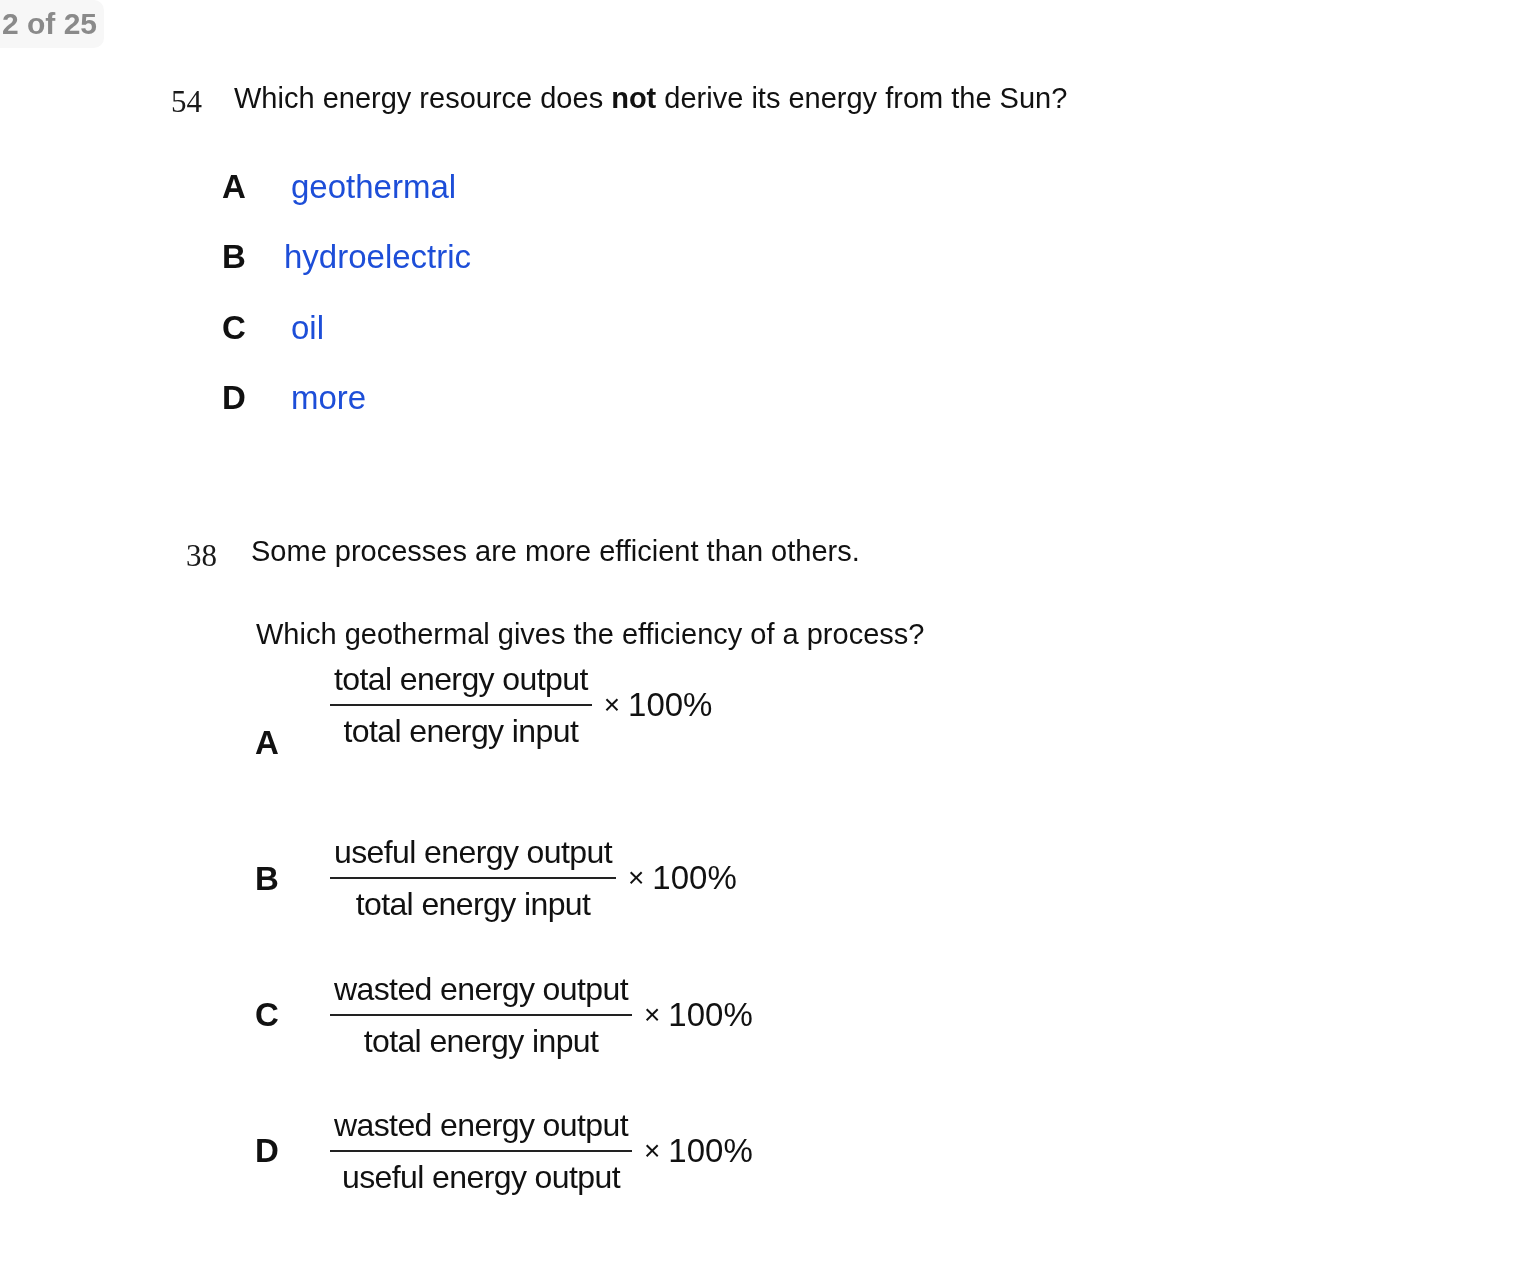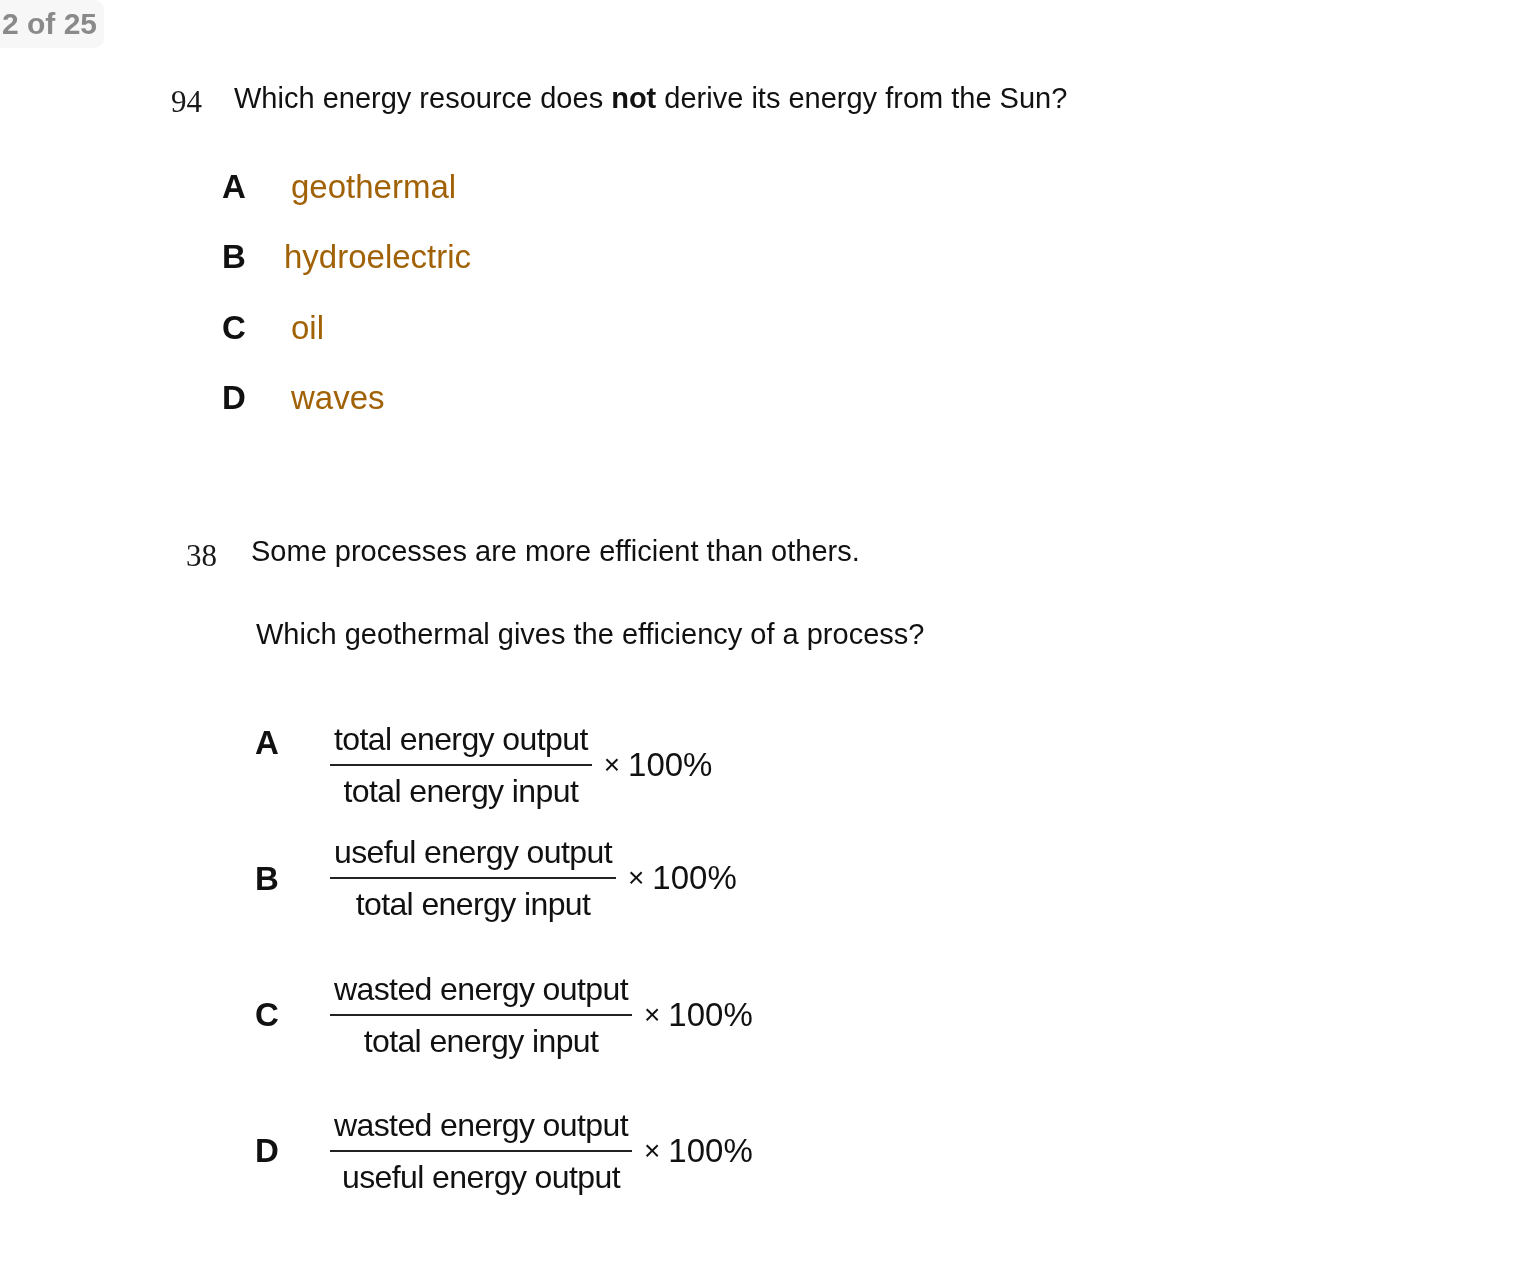--- a/index.html
+++ b/index.html
@@ -52,21 +52,21 @@
       position: absolute;
       font-family: "Liberation Sans", sans-serif;
       font-weight: bold;
       font-size: 33px;
       color: #111111;
     }
     .opt-text {
       position: absolute;
       font-family: "Liberation Sans", sans-serif;
       font-size: 33px;
-      color: #a16207;
+      color: #1d4ed8;
       white-space: nowrap;
     }
     .frac-row {
       position: absolute;
       left: 330px;
       display: flex;
       align-items: center;
     }
     .frac {
       display: inline-flex;
@@ -100,49 +100,49 @@
     }
   </style>
 </head>
 <body>
 
 <div class="page-badge">
   <span>2 of 25</span>
 </div>
 
 <div>
-  <span class="qnum" style="left:171px; top:84px;">94</span>
+  <span class="qnum" style="left:171px; top:84px;">54</span>
   <span class="qtext" style="left:234px; top:82px;"><span>Which energy resource does </span><b>not</b><span> derive its energy from the Sun?</span></span>
 
   <div>
     <span class="opt-letter" style="left:222px; top:168px;">A</span>
     <span class="opt-text" style="left:291px; top:168px;">geothermal</span>
   </div>
   <div>
     <span class="opt-letter" style="left:222px; top:238px;">B</span>
     <span class="opt-text" style="left:284px; top:238px;">hydroelectric</span>
   </div>
   <div>
     <span class="opt-letter" style="left:222px; top:309px;">C</span>
     <span class="opt-text" style="left:291px; top:309px;">oil</span>
   </div>
   <div>
     <span class="opt-letter" style="left:222px; top:379px;">D</span>
-    <span class="opt-text" style="left:291px; top:379px;">waves</span>
+    <span class="opt-text" style="left:291px; top:379px;">more</span>
   </div>
 </div>
 
 <div>
   <span class="qnum" style="left:186px; top:538px;">38</span>
   <span class="qtext" style="left:251px; top:535px;">Some processes are more efficient than others.</span>
   <span class="qtext" style="left:256px; top:618px;">Which geothermal gives the efficiency of a process?</span>
 
   <div>
     <span class="opt-letter" style="left:255px; top:724px;">A</span>
-    <div class="frac-row" style="top:720px;align-items:center;">
+    <div class="frac-row" style="top:660px;align-items:center;">
       <span class="frac">
         <span class="num">total energy output</span>
         <span class="bar"></span>
         <span class="den">total energy input</span>
       </span>
       <span class="times">×</span>
       <span class="pct">100%</span>
     </div>
   </div>
 

